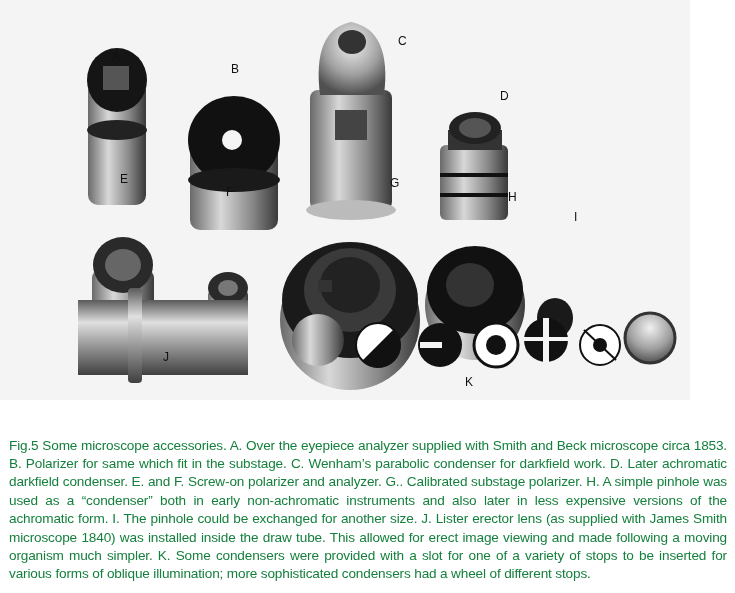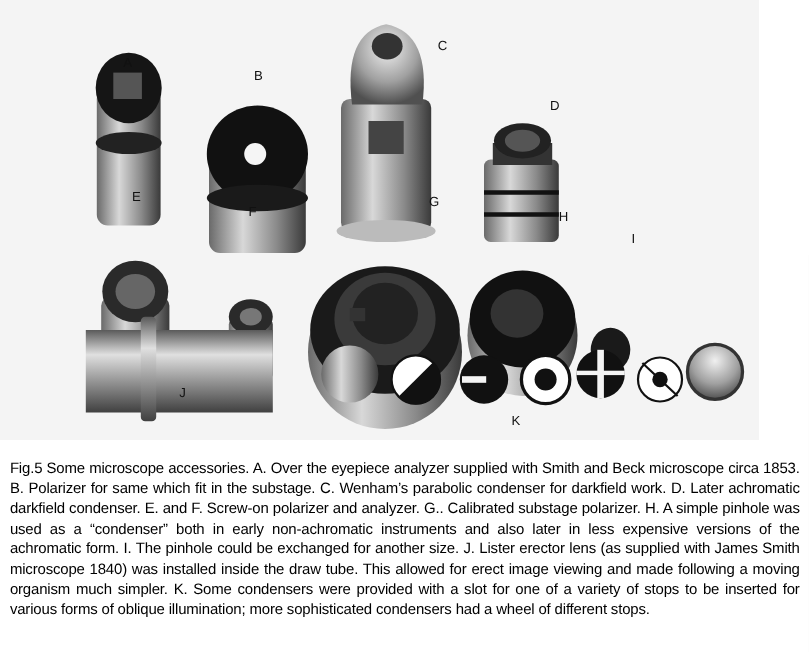--- a/index.html
+++ b/index.html
@@ -1,20 +1,20 @@
 <!DOCTYPE html>
 <html><head>
 <meta charset="utf-8">
 <style>
   html, body { margin: 0; padding: 0; background: #ffffff; }
   body { width: 735px; height: 593px; position: relative; overflow: hidden; font-family: "Liberation Sans", sans-serif; }
   .photo { position: absolute; left: 0; top: 0; width: 690px; height: 400px; background: #f4f4f4; }
   .photo-edge { position: absolute; left: 690px; top: 0; width: 45px; height: 400px; background: #ffffff; }
   .lbl { position: absolute; font-size: 12px; color: #111; font-family: "Liberation Sans", sans-serif; }
-  .caption { position: absolute; left: 9px; top: 403px; width: 718px; font-size: 13.6px; line-height: 18.4px; color: #000000; text-align: justify; letter-spacing: -0.15px; }
+  .caption { position: absolute; left: 9px; top: 423px; width: 718px; font-size: 13.6px; line-height: 18.4px; color: #15803d; text-align: justify; letter-spacing: -0.15px; }
 </style>
 </head>
 <body>
 
 <div class="photo">
   <svg width="690" height="400" viewBox="0 0 690 400">
     <defs>
       <linearGradient id="metal" x1="0" x2="1" y1="0" y2="0">
         <stop offset="0" stop-color="#6a6a6a"></stop>
         <stop offset="0.35" stop-color="#d8d8d8"></stop>

